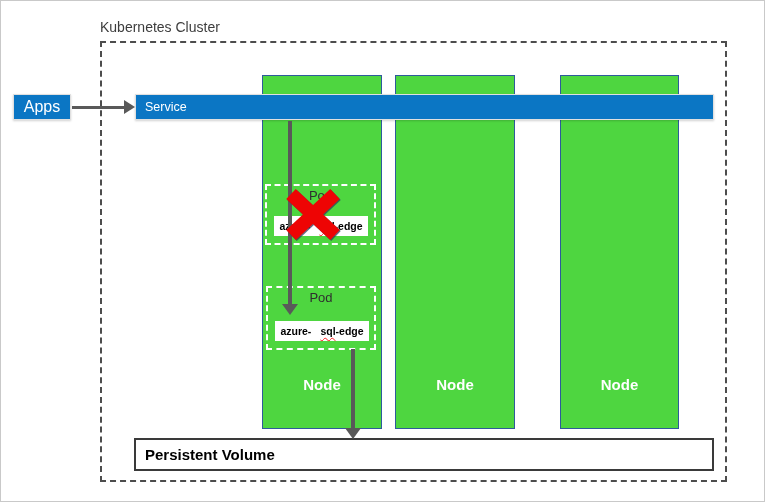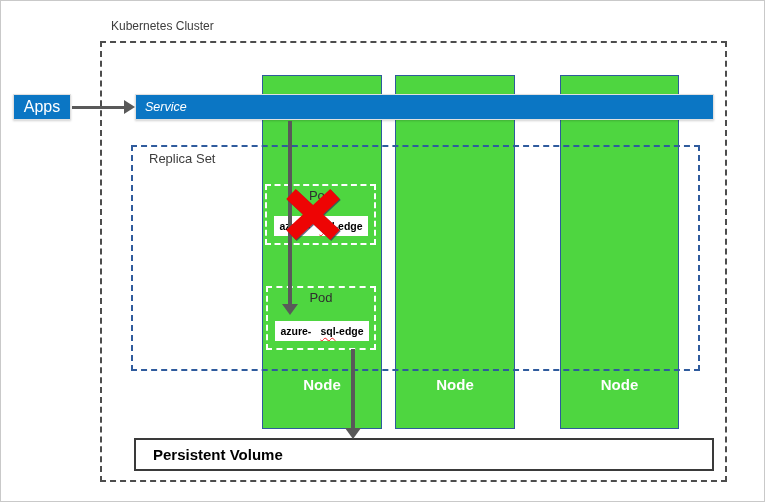--- a/index.html
+++ b/index.html
@@ -20,22 +20,22 @@
     height: 502px;
     box-sizing: border-box;
     border: 1px solid #c9c9c9;
     background: #ffffff;
     font-family: "Liberation Sans", sans-serif;
     overflow: hidden;
   }
   .abs { position: absolute; }
 
   .cluster-label {
-    left: 110px; top: 18px;
-    font-size: 12px; color: #3d3d3d;
+    left: 99px; top: 18px;
+    font-size: 14px; color: #3d3d3d;
     white-space: nowrap;
   }
   .cluster-box {
     left: 99px; top: 40px; width: 627px; height: 441px;
     border: 2px dashed var(--cluster-dash);
     box-sizing: border-box;
   }
 
   .node {
     top: 74px; height: 354px;
@@ -66,21 +66,20 @@
 
   .service-bar {
     left: 134px; top: 93px; width: 579px; height: 26px;
     background: var(--azure-blue);
     border: 1px solid #e0e0e0;
     box-shadow: 0 1px 2px rgba(0,0,0,0.18);
     box-sizing: border-box;
     z-index: 3;
     color: #fff; font-size: 12.5px; line-height: 24px;
     padding-left: 9px;
-    font-style: italic;
   }
   .apps-box {
     left: 12px; top: 93px; width: 58px; height: 26px;
     background: var(--azure-blue);
     border: 1px solid #e0e0e0;
     box-shadow: 0 1px 2px rgba(0,0,0,0.18);
     box-sizing: border-box;
     z-index: 3;
     color: #fff; font-size: 16px; line-height: 24px;
     text-align: center;
@@ -142,44 +141,41 @@
   }
   .x-icon svg { display: block; filter: drop-shadow(1px 1px 0px rgba(47,62,92,0.75)); }
 
   .pv-box {
     left: 133px; top: 437px; width: 580px; height: 33px;
     background: #ffffff;
     border: 2px solid var(--pv-border);
     box-sizing: border-box;
     z-index: 4;
     font-size: 15px; font-weight: bold; color: #000;
-    line-height: 29px; padding-left: 17px;
+    line-height: 29px; padding-left: 9px;
   }
 </style>
 </head>
 <body>
 
 <div class="canvas">
 
   <div class="abs cluster-label">Kubernetes Cluster</div>
   <div class="abs cluster-box"></div>
 
   <div class="abs node node-1">
     <div class="node-label">Node</div>
   </div>
   <div class="abs node node-2">
     <div class="node-label">Node</div>
   </div>
   <div class="abs node node-3">
     <div class="node-label">Node</div>
   </div>
 
-  <div class="abs replica-box">
-    <div class="replica-label">Replica Set</div>
-  </div>
 
   <div class="abs service-bar">
     <span>Service</span>
   </div>
   <div class="abs apps-box">
     <span>Apps</span>
   </div>
 
   <div class="abs arrow-line apps-arrow-line"></div>
   <div class="abs apps-arrow-head"></div>

